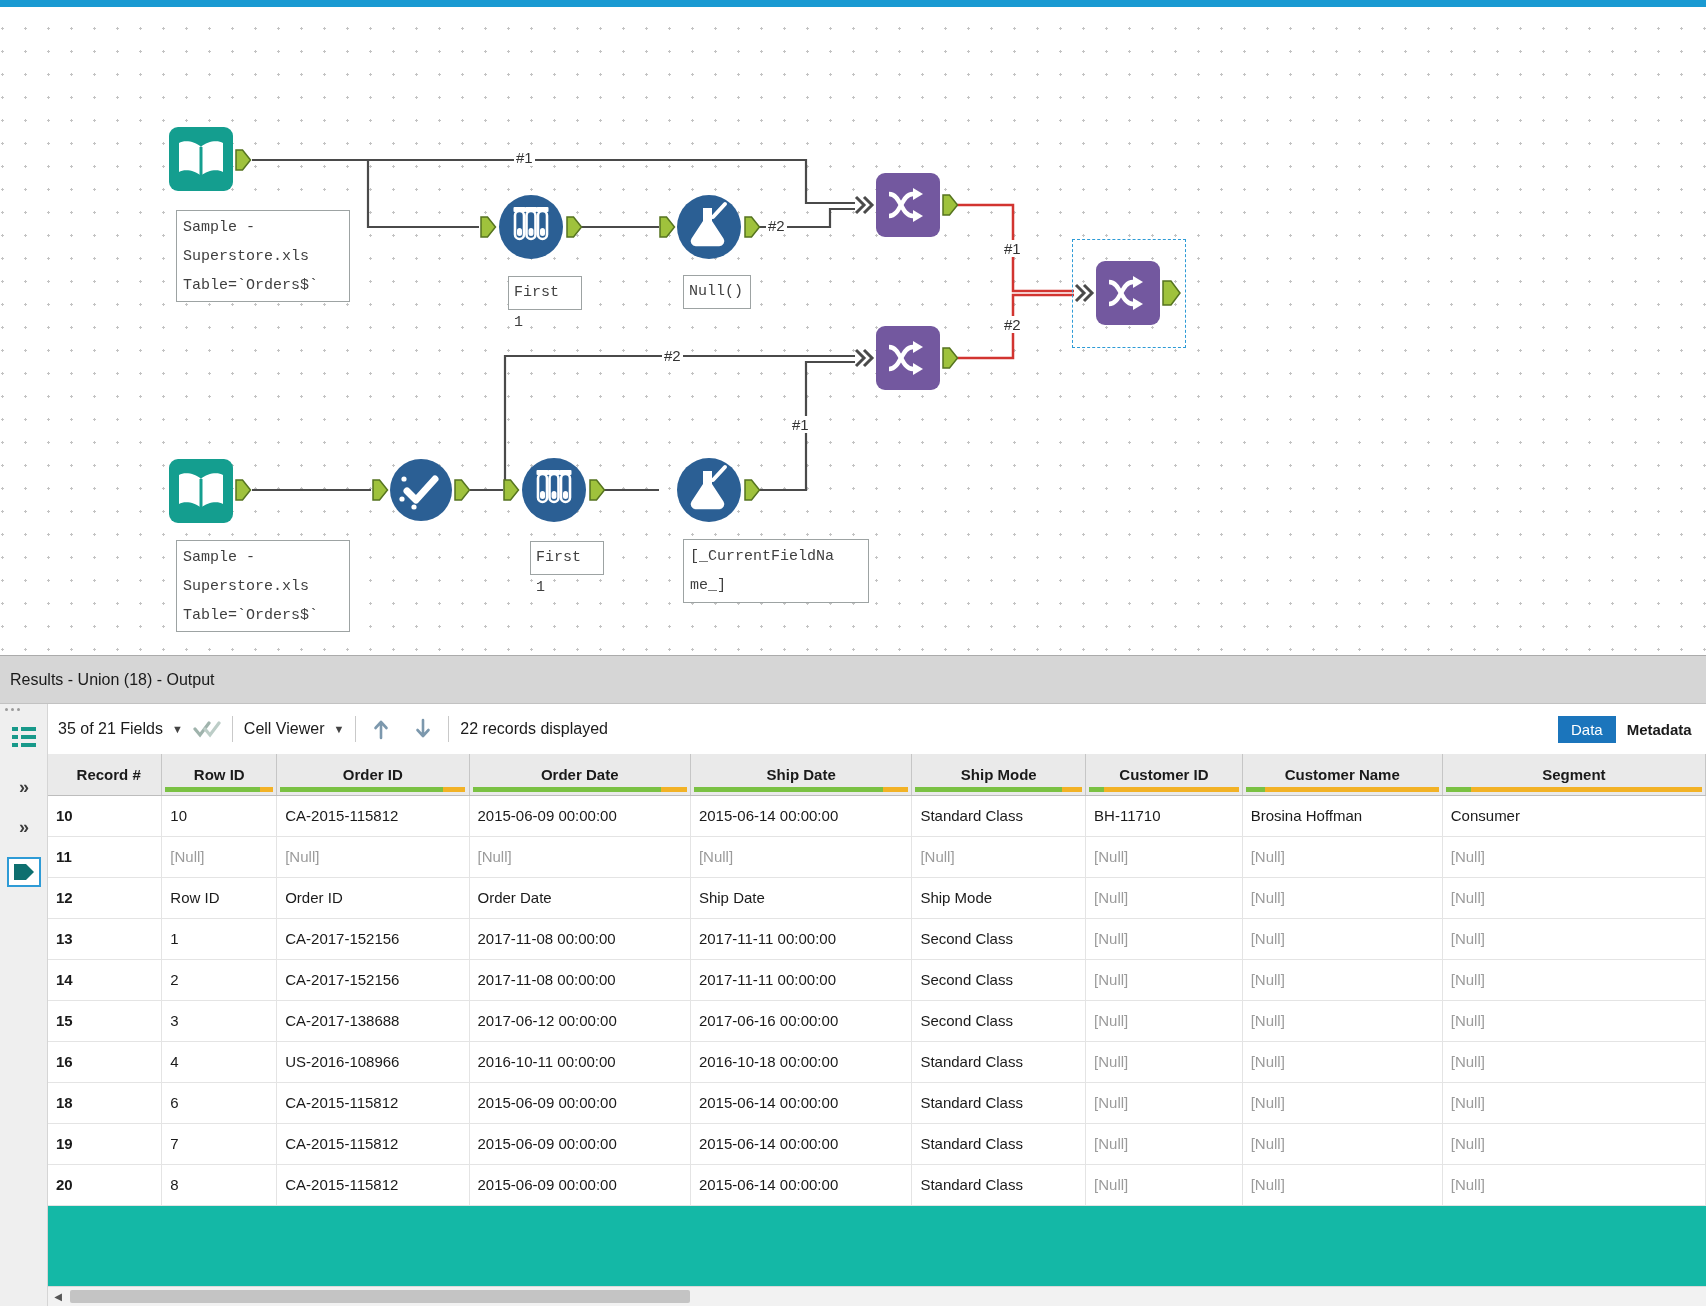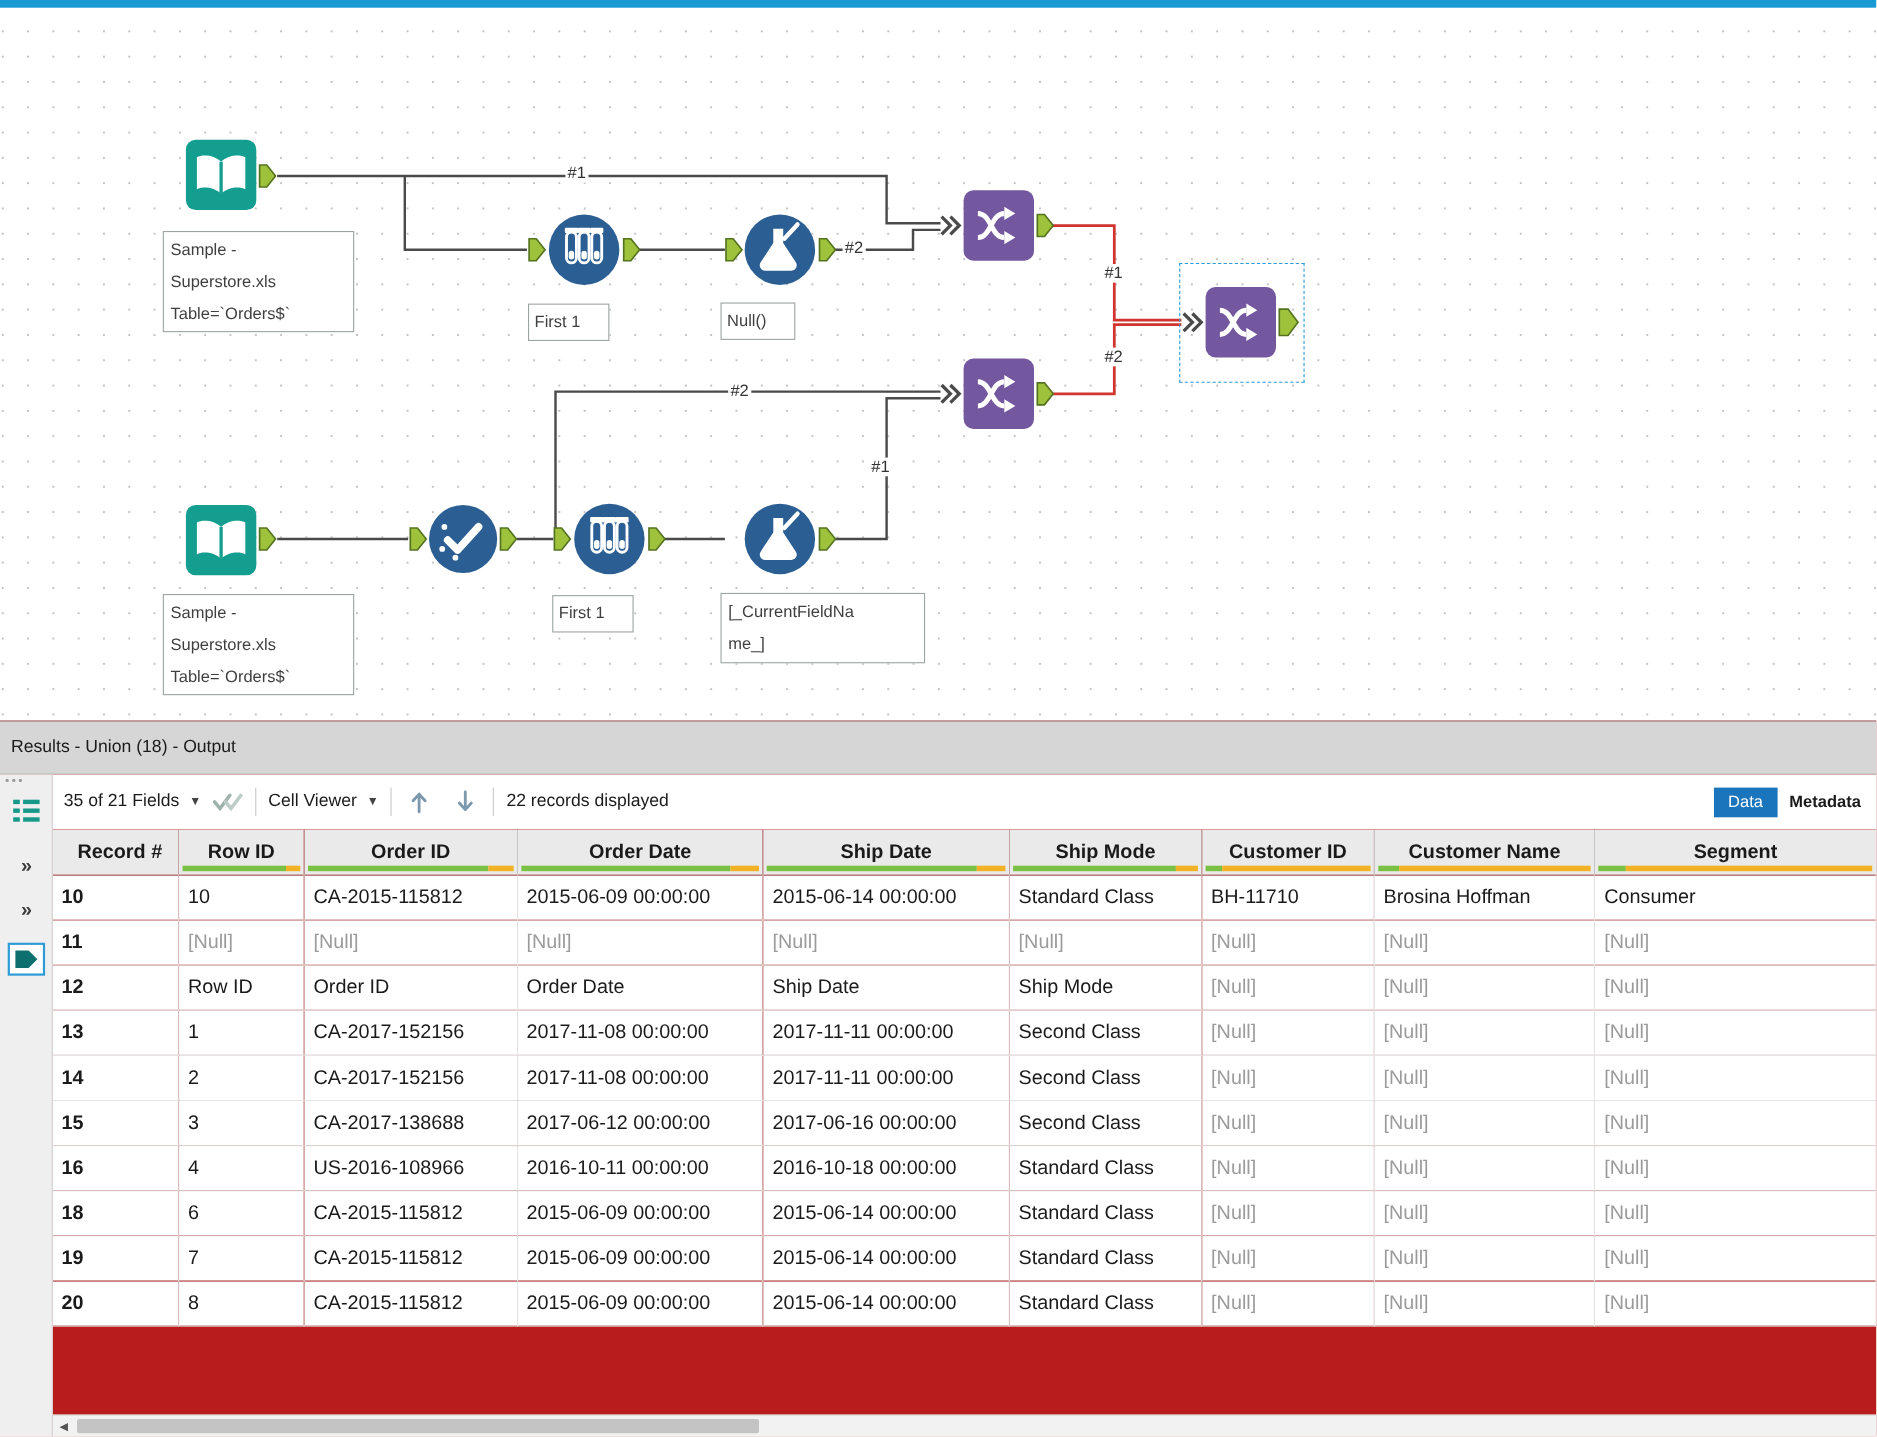--- a/index.html
+++ b/index.html
@@ -8,29 +8,29 @@
   
   .accent{position:absolute;left:0;top:0;width:100%;height:7px;background:#1A9AD2;z-index:30;}
 
   
   .canvas{position:absolute;left:0;top:0;width:1706px;height:655px;background:#fff;
     background-image:radial-gradient(#C3C3C3 1.1px,transparent 1.3px);
     background-size:23px 23px;background-position:14px 17px;}
   .wires{position:absolute;left:0;top:0;}
   .tool{position:absolute;}
   .annot{position:absolute;background:#fff;border:1px solid #9DA3A3;color:#3F3F3F;
-    font-family:Liberation Sans, sans-serif;font-size:15px;line-height:29px;
-    padding:2px 6px;white-space:pre-line;box-sizing:border-box;}
+    font-family:Liberation Mono, monospace;font-size:15px;line-height:29px;
+    padding:2px 6px;white-space:pre-line;box-sizing:border-box;margin-left:28px;}
   .annot.small{line-height:30px;padding:1px 5px;}
   .wire-label{position:absolute;background:#fff;padding:0 2px;font-size:15px;color:#333;}
   .selbox{position:absolute;left:1072px;top:239px;width:112px;height:107px;
     border:1px dashed #2E9BD6;}
 
   
-  .results{position:absolute;left:0;top:655px;width:1706px;height:651px;background:#b91c1c;border-top:1px solid #ABABAB;box-sizing:border-box;}
+  .results{position:absolute;left:0;top:655px;width:1706px;height:651px;background:#14b8a6;border-top:1px solid #ABABAB;box-sizing:border-box;}
   .r-title{height:48px;background:#D6D6D6;border-bottom:1px solid #C2C2C2;
     display:flex;align-items:center;padding-left:10px;font-size:16px;color:#1A1A1A;box-sizing:border-box;}
   .r-body{position:absolute;left:0;top:48px;right:0;bottom:0;}
 
   .r-strip{position:absolute;left:0;top:0;bottom:0;width:48px;background:#EFEFEF;
     border-right:1px solid #D5D5D5;display:flex;flex-direction:column;align-items:center;box-sizing:border-box;padding-top:4px;}
   .grip{display:flex;gap:3px;align-self:flex-start;margin-left:5px;margin-bottom:8px;}
   .grip i{width:3px;height:3px;background:#9A9A9A;border-radius:50%;}
   .strip-btn{width:32px;height:28px;display:flex;align-items:center;justify-content:center;}
   .chev{font-size:18px;font-weight:bold;color:#3D3D3D;letter-spacing:-1px;line-height:1;}
@@ -42,21 +42,21 @@
     padding-left:10px;font-size:16px;color:#1A1A1A;box-sizing:border-box;}
   .tb-item{display:flex;align-items:center;cursor:default;}
   .caret{font-size:11px;color:#444;margin-left:9px;}
   .sep{width:1px;height:26px;background:#C9C9C9;margin:0 11px;}
   .tb-ico{display:flex;align-items:center;justify-content:center;width:28px;height:28px;}
   .tabs{position:absolute;right:0;top:8px;height:34px;width:148px;display:flex;align-items:center;overflow:hidden;margin-left:44px;}
   .tab-data{background:#1B75BC;color:#fff;padding:5px 13px;font-size:15px;}
   .tab-meta{color:#1A1A1A;padding:5px 0 5px 11px;font-size:15px;white-space:nowrap;font-weight:bold;}
 
   .grid-wrap{position:absolute;left:0;top:50px;right:0;bottom:20px;overflow:hidden;}
-  table.rtable{border-collapse:collapse;table-layout:fixed;font-size:18px;color:#1A1A1A;}
+  table.rtable{border-collapse:collapse;table-layout:fixed;font-size:15px;color:#1A1A1A;}
   table.rtable th{height:41px;background:#EAEAEA;font-weight:bold;text-align:center;position:relative;
     border-right:1px solid #C6C6C6;border-bottom:1px solid #BDBDBD;box-sizing:border-box;overflow:hidden;white-space:nowrap;}
   th.rownum-h{background:#DADADA;text-align:left;padding-left:9px;}
   .qbar{position:absolute;left:3px;right:3px;bottom:3px;height:5px;display:flex;}
   .qbar i{display:block;height:5px;}
   .qg{background:#7AC143;}
   .qy{background:#F2B226;}
   table.rtable td{height:41px;padding:0 8px;background:#fff;border-right:1px solid #E4E4E4;
     border-bottom:1px solid #E4E4E4;white-space:nowrap;overflow:hidden;box-sizing:border-box;}
   td.rownum{background:#DADADA;font-weight:bold;border-right:1px solid #C0C0C0;border-bottom:1px solid #CBCBCB;}

